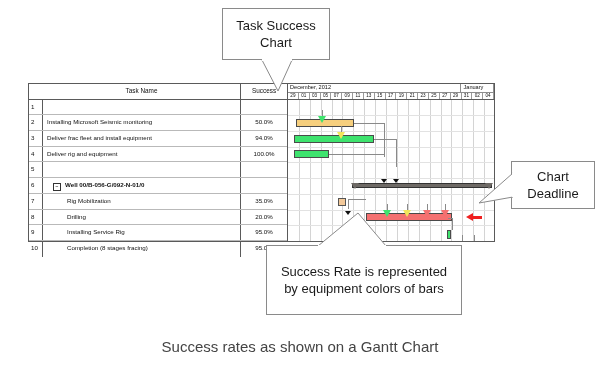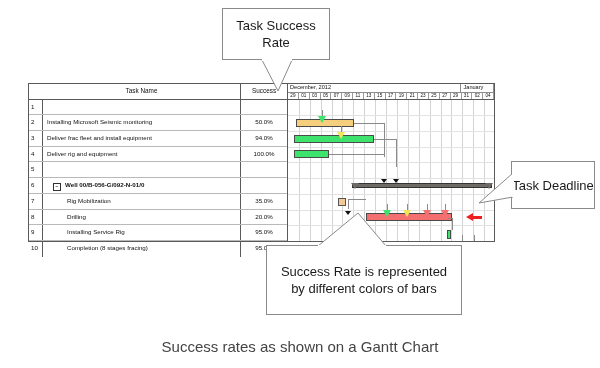--- a/index.html
+++ b/index.html
@@ -406,36 +406,36 @@
         <div class="linkarrow" style="left: 57px; top: 111.4px;"></div>
         <div class="sq" style="left: 50px; top: 98.7px;"></div>
         <div class="bar" style="left: 159px; top: 130.1px; width: 4px; height: 9px; background: rgb(62, 227, 110);"></div>
         <div class="deadline-arrow" style="left: 178px; top: 113.4px;"></div>
         <div class="deadline-tail" style="left: 185px; top: 115.9px; width: 9px;"></div>
       </div>
   </div>
 </div>
 
 <div class="callout" style="left:222px; top:8px; width:108px; height:52px;">
-  <span>Task Success Rate</span>
+  <span>Task Success Chart</span>
 </div>
 <svg class="tail" style="left:222px; top:59px; width:110px; height:34px;">
   <polygon points="40,1 70,1 56,32" fill="#ffffff" stroke="#8a8a8a" stroke-width="1"></polygon>
   <line x1="40" y1="1" x2="70" y2="1" stroke="#ffffff" stroke-width="2"></line>
 </svg>
 
 <div class="callout" style="left:511px; top:161px; width:84px; height:48px;">
-  <span>Task Deadline</span>
+  <span>Chart Deadline</span>
 </div>
 <svg class="tail" style="left:478px; top:161px; width:36px; height:48px;">
   <polygon points="35,12 35,36 1,42" fill="#ffffff" stroke="#8a8a8a" stroke-width="1"></polygon>
   <line x1="35" y1="12" x2="35" y2="36" stroke="#ffffff" stroke-width="2"></line>
 </svg>
 
 <div class="callout" style="left:266px; top:245px; width:196px; height:70px; flex-direction:column;">
-  <span style="padding:0 6px;">Success Rate is represented by different colors of bars</span>
+  <span style="padding:0 6px;">Success Rate is represented by equipment colors of bars</span>
 </div>
 <svg class="tail" style="left:266px; top:212px; width:198px; height:36px;">
   <polygon points="52,34 120,34 92,1" fill="#ffffff" stroke="#8a8a8a" stroke-width="1"></polygon>
   <line x1="52" y1="34" x2="120" y2="34" stroke="#ffffff" stroke-width="2"></line>
 </svg>
 
 <div id="caption">Success rates as shown on a Gantt Chart</div>
 
 </body></html>

